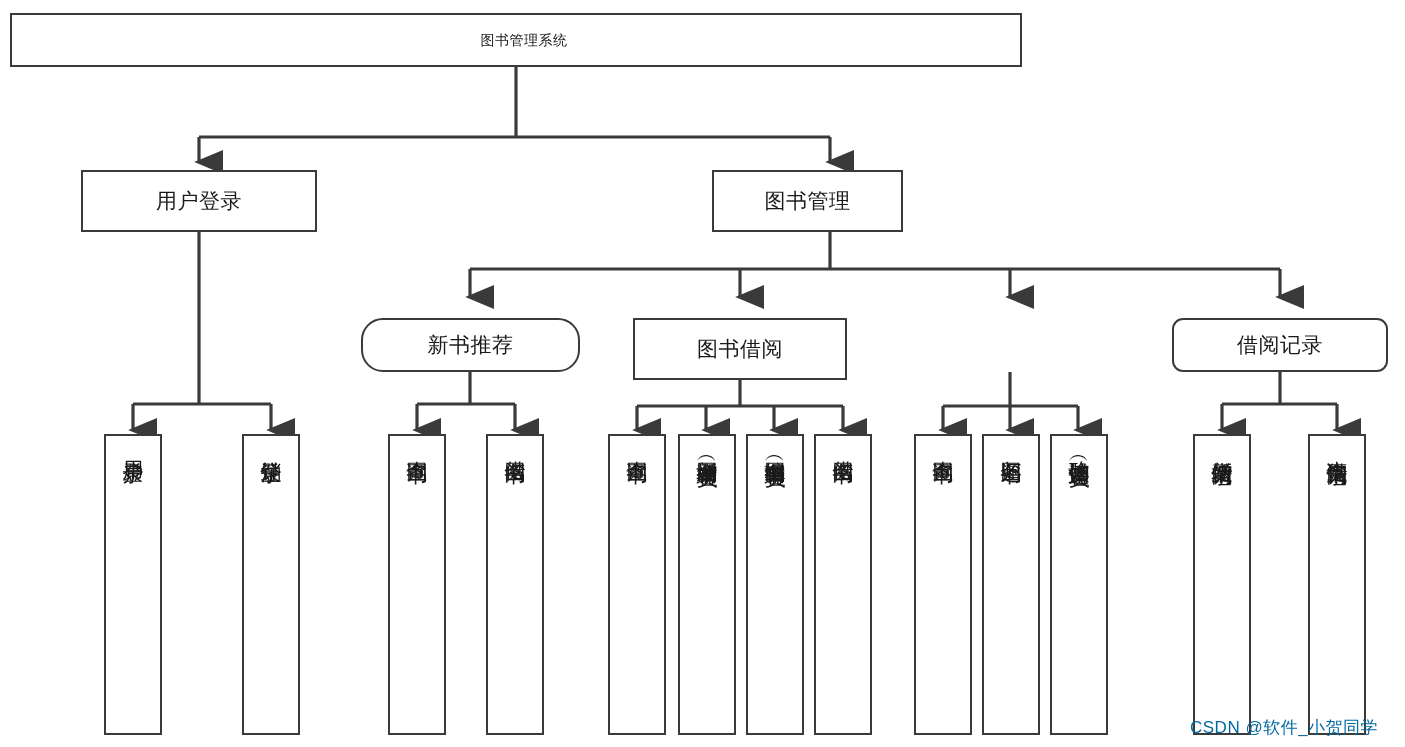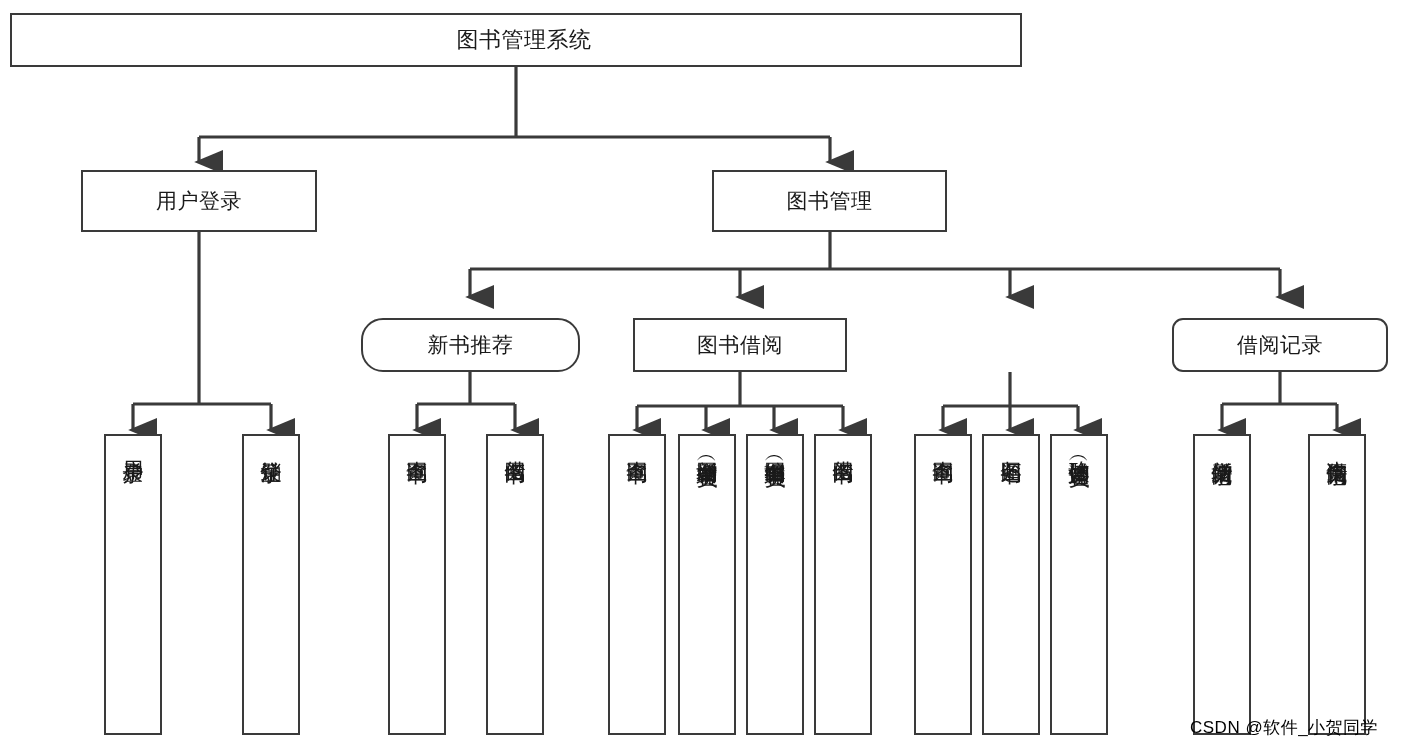--- a/index.html
+++ b/index.html
@@ -40,40 +40,40 @@
   .node .lbl {
     display: block;
     text-align: center;
     line-height: 1.18;
     letter-spacing: 0.5px;
   }
   .node.horiz .lbl {
     font-size: 21px;
   }
   .node.root .lbl {
-    font-size: 22px;
+    font-size: 14px;
     margin-left: 16px;
   }
   .node.vert {
     align-items: flex-start;
     padding-top: 8px;
   }
   .node.vert .lbl {
     writing-mode: vertical-rl;
     text-orientation: upright;
     font-size: 21px;
     line-height: 1.05;
     letter-spacing: 1px;
     white-space: nowrap;
     -webkit-text-orientation: upright;
   }
   .watermark {
     position: absolute;
     font-size: 17px;
-    color: #000000;
+    color: #0369a1;
     white-space: nowrap;
     z-index: 5;
     letter-spacing: 0.5px;
     font-family: "Liberation Sans", "DejaVu Sans", sans-serif;
   }
 </style>
 </head>
 <body>
 
 <div id="canvas">
@@ -129,29 +129,29 @@
   </svg>
 
   <div class="node root horiz" style="left:10px; top:13px; width:1012px; height:54px;">
     <span class="lbl">图书管理系统</span>
   </div>
 
   <div class="node horiz" style="left:81px; top:170px; width:236px; height:62px;">
     <span class="lbl">用户登录</span>
   </div>
 
-  <div class="node horiz" style="left:712px; top:170px; width:235px; height:62px;justify-content:center;">
+  <div class="node horiz" style="left:712px; top:170px; width:191px; height:62px;justify-content:center;">
     <span class="lbl">图书管理</span>
   </div>
 
   <div class="node horiz" style="left:361px; top:318px; width:219px; height:54px;border-radius:22px;">
     <span class="lbl">新书推荐</span>
   </div>
 
-  <div class="node horiz" style="left:633px; top:318px; width:214px; height:54px;">
+  <div class="node horiz" style="left:633px; top:318px; width:214px; height:62px;">
     <span class="lbl">图书借阅</span>
   </div>
 
 
   <div class="node horiz" style="left:1172px; top:318px; width:216px; height:54px;border-radius:11px;">
     <span class="lbl">借阅记录</span>
   </div>
 
   <div class="node vert" style="left:104px; top:434px; width:58px; height:301px;">
     <span class="lbl">用户登录</span>

